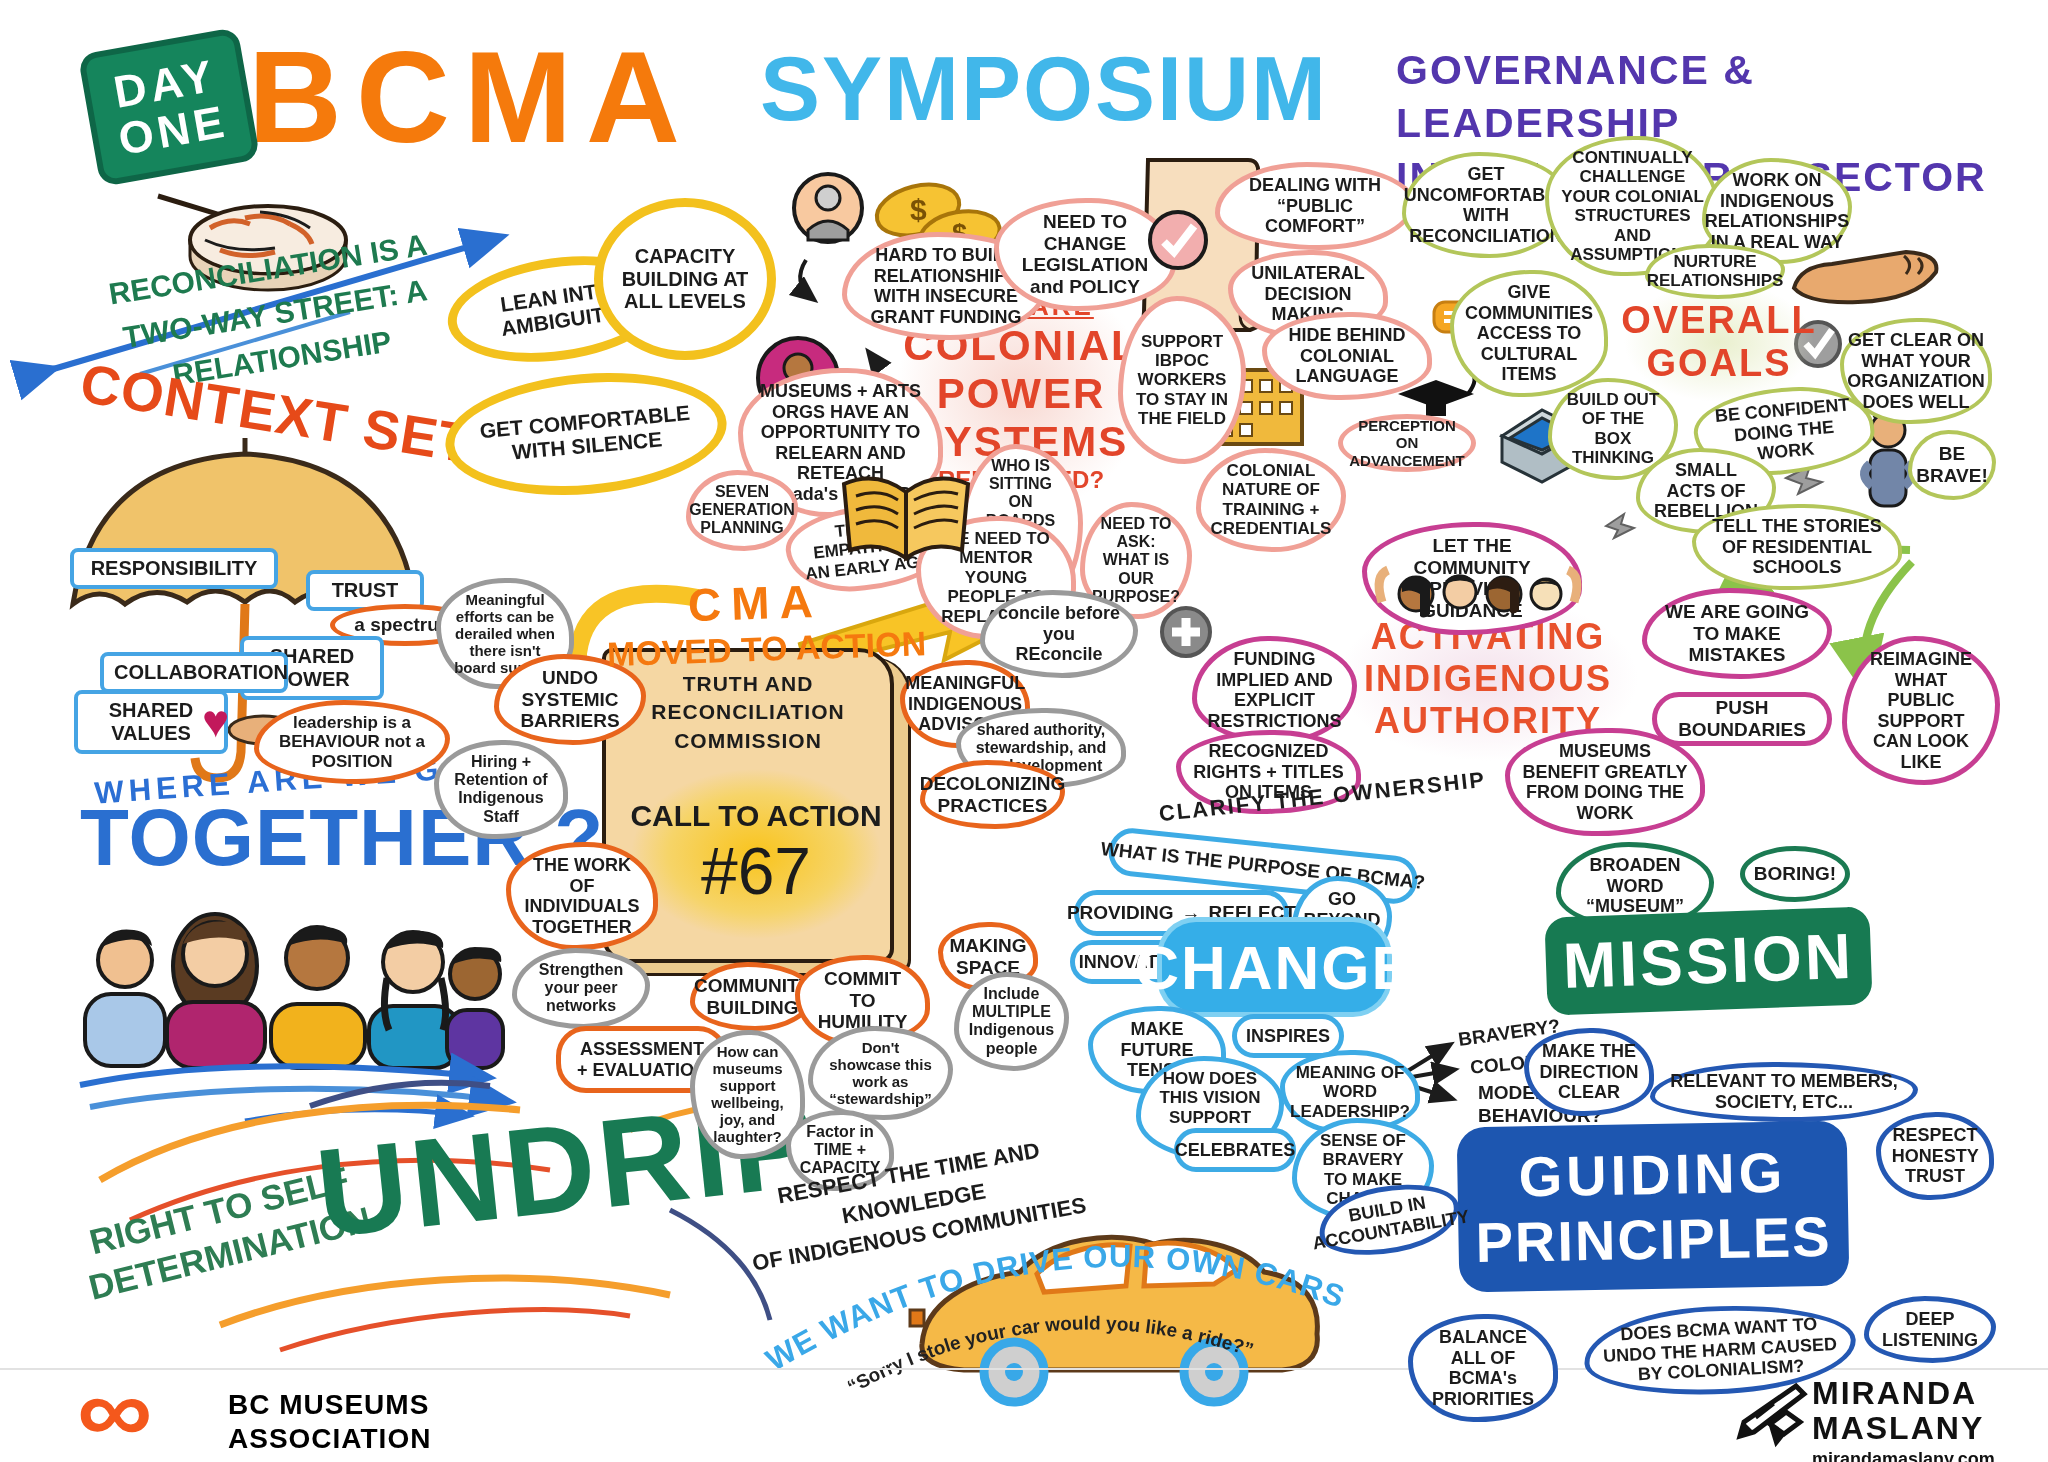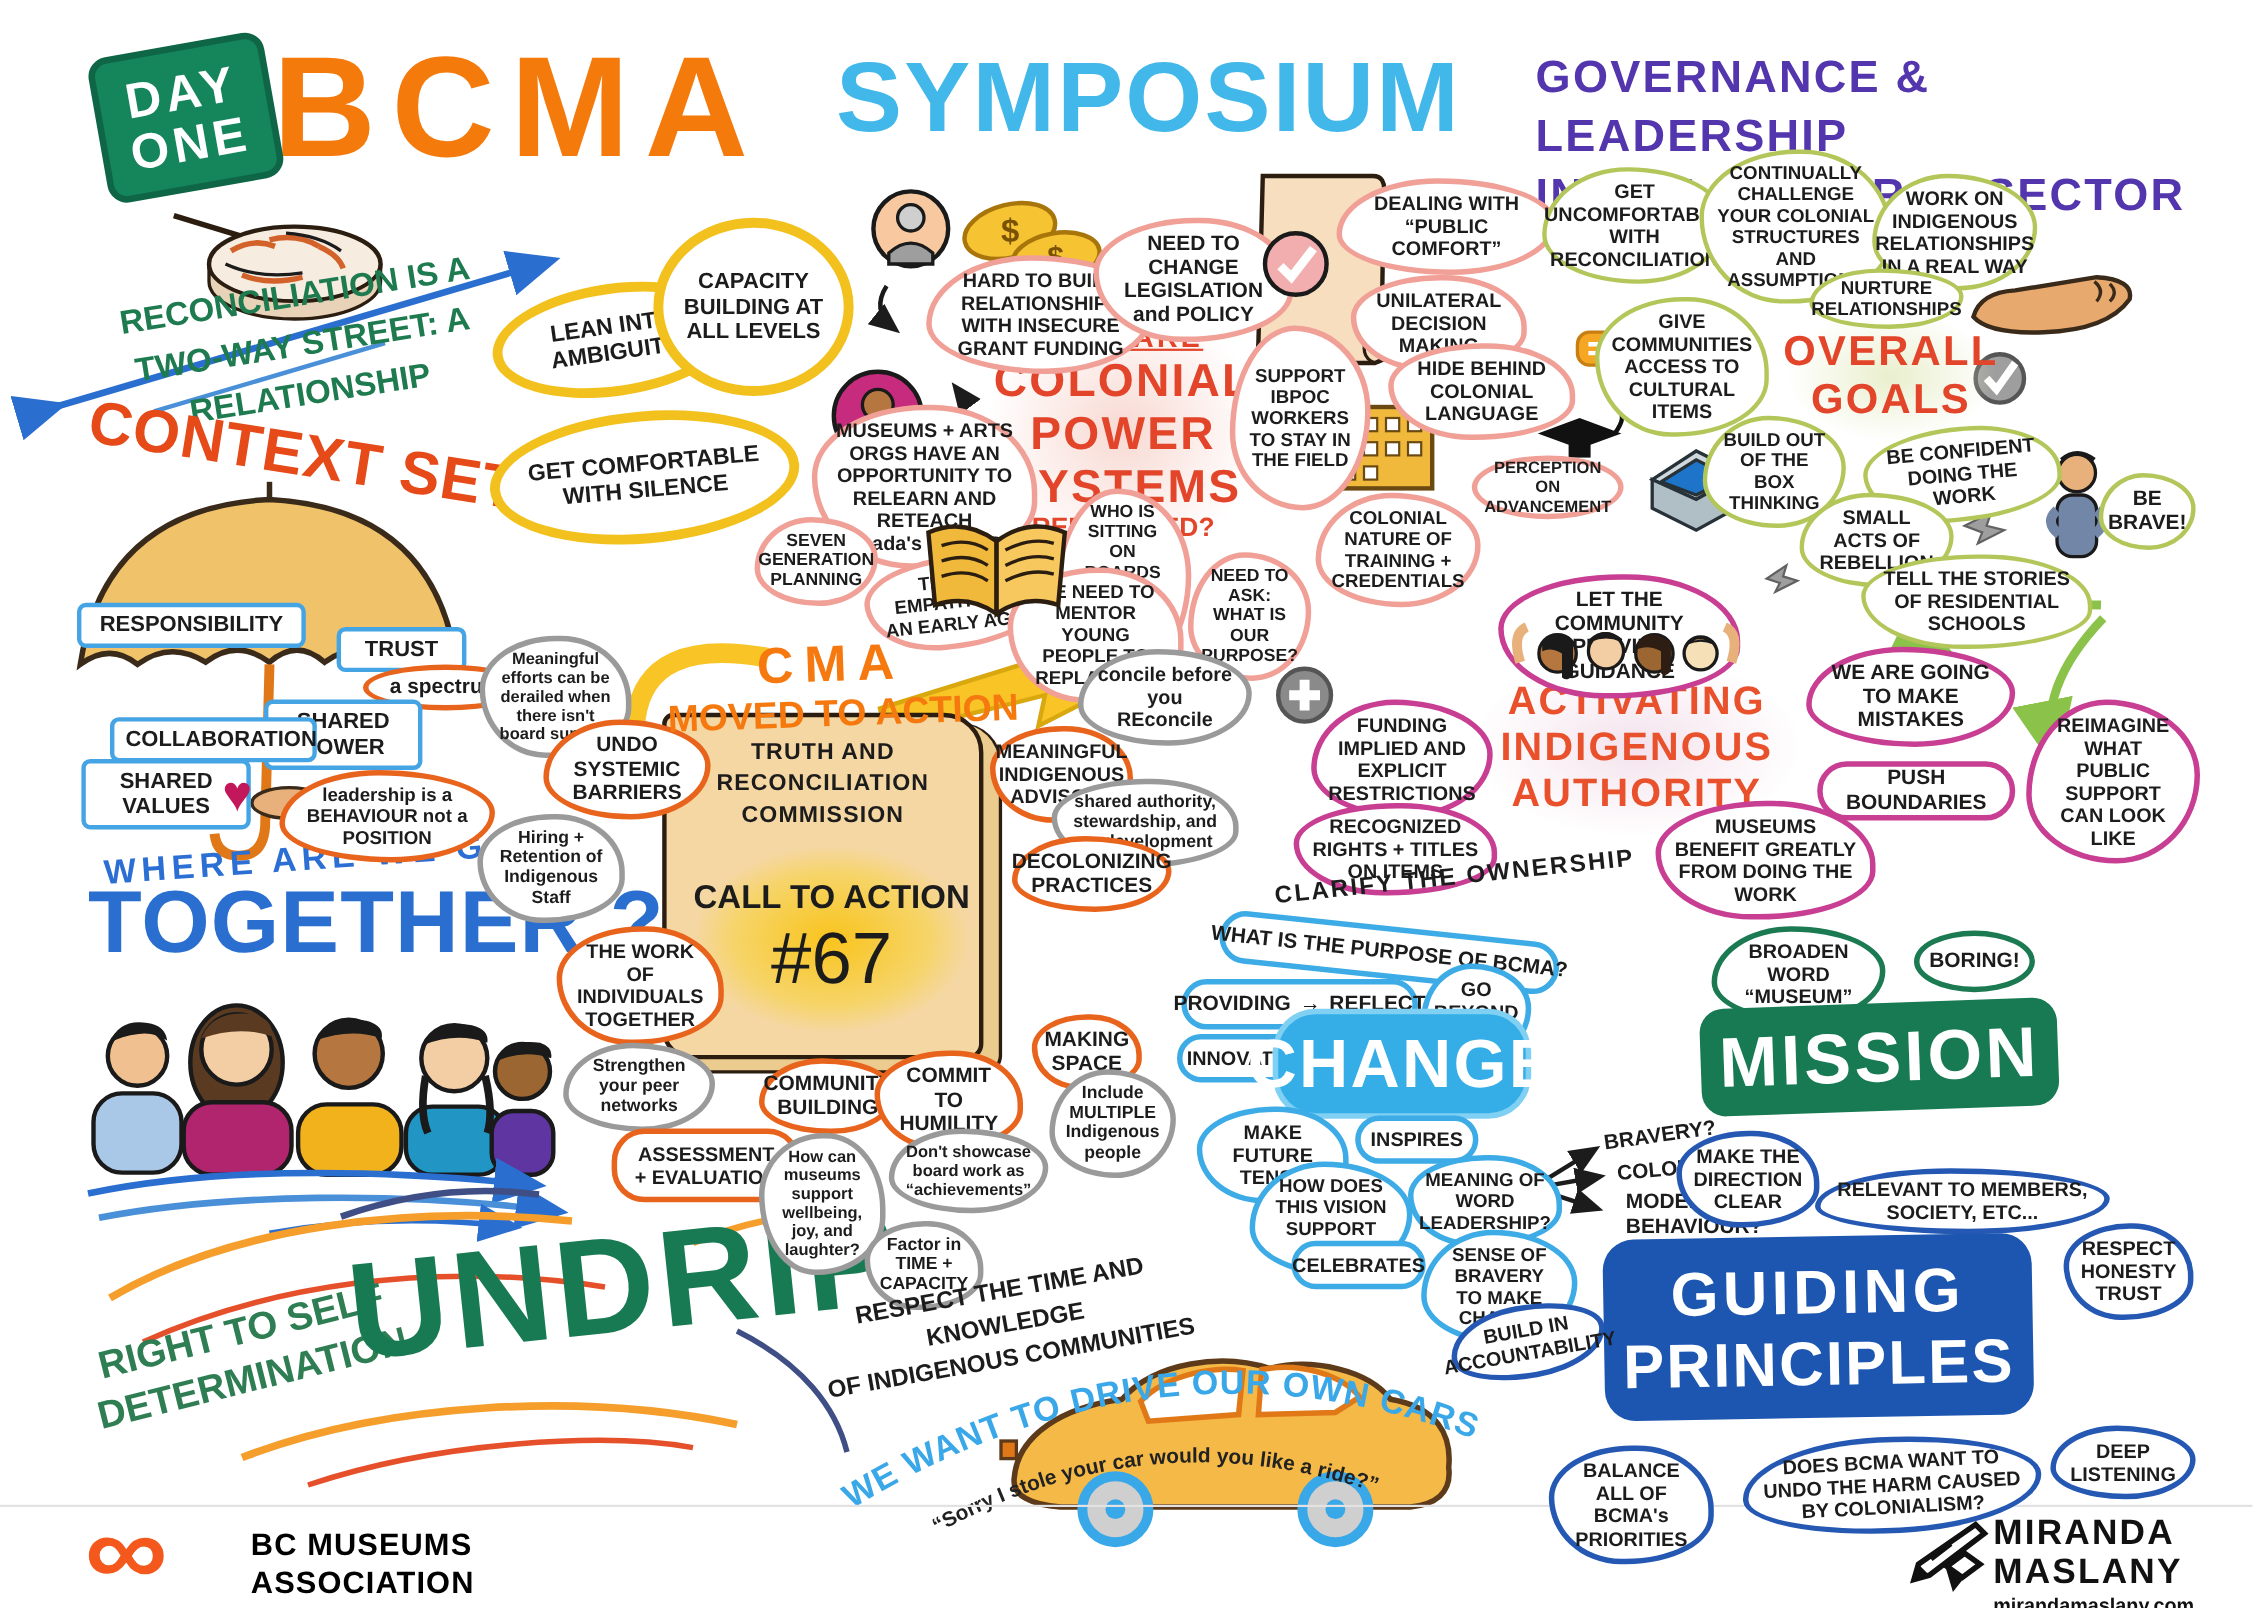--- a/index.html
+++ b/index.html
@@ -248,21 +248,21 @@
   </div>
   <div class="bub gry r1" style="left:980px;top:590px;width:158px;font-size:18px;">concile before you REconcile</div>
   <div class="bub org r2" style="left:900px;top:660px;width:130px;font-size:18px;">MEANINGFUL INDIGENOUS ADVISORY</div>
   <div class="bub gry r2" style="left:956px;top:708px;width:170px;font-size:16px;">shared authority, stewardship, and co-development</div>
   <div class="bub org r1" style="left:920px;top:760px;width:145px;font-size:19px;">DECOLONIZING PRACTICES</div>
   <div class="bub org r2" style="left:938px;top:922px;width:100px;font-size:19px;">MAKING SPACE</div>
   <div class="bub gry r1" style="left:954px;top:972px;width:115px;font-size:16px;">Include MULTIPLE Indigenous people</div>
   <div class="bub org r1" style="left:690px;top:962px;width:125px;font-size:19px;">COMMUNITY BUILDING</div>
   <div class="bub org r2" style="left:795px;top:955px;width:135px;font-size:19px;">COMMIT TO HUMILITY</div>
   <div class="bub gry r2" style="left:690px;top:1030px;width:115px;font-size:15px;">How can museums support wellbeing, joy, and laughter?</div>
-  <div class="bub gry r1" style="left:808px;top:1026px;width:145px;font-size:15px;">Don't showcase board work as “achievements”</div>
+  <div class="bub gry r1" style="left:808px;top:1026px;width:145px;font-size:15px;">Don't showcase this work as “stewardship”</div>
   <div class="bub gry r2" style="left:786px;top:1110px;width:108px;font-size:16px;">Factor in TIME + CAPACITY</div>
   <div class="abs" style="left:724px;top:1158px;width:380px;transform:rotate(-10deg);font-weight:800;font-size:22px;text-align:center;line-height:1.4;z-index:2;">
     <div>RESPECT THE TIME AND KNOWLEDGE</div>
     <div>OF INDIGENOUS COMMUNITIES</div>
   </div>
 
   <div class="bub olv r1" style="left:1402px;top:152px;width:168px;font-size:18px;">GET UNCOMFORTABLE WITH RECONCILIATION</div>
   <div class="bub olv r2" style="left:1545px;top:136px;width:175px;font-size:17px;">CONTINUALLY CHALLENGE YOUR COLONIAL STRUCTURES AND ASSUMPTIONS</div>
   <div class="bub olv r1" style="left:1702px;top:158px;width:150px;font-size:18px;">WORK ON INDIGENOUS RELATIONSHIPS IN A REAL WAY</div>
   <svg style="left:1788px;top:246px;" width="160" height="64" viewBox="0 0 160 64">
@@ -272,20 +272,21 @@
   <div class="bub olv r2" style="left:1450px;top:270px;width:158px;font-size:18px;">GIVE COMMUNITIES ACCESS TO CULTURAL ITEMS</div>
   <div class="bub olv r1" style="left:1645px;top:244px;width:140px;font-size:17px;padding:4px 10px;">NURTURE RELATIONSHIPS</div>
   <div class="blob" style="left:1624px;top:282px;width:190px;height:120px;background:radial-gradient(closest-side,#e9efcd,rgba(233,239,205,0));">
     <div class="nw" style="color:#e2452a;font-weight:800;font-size:38px;letter-spacing:2px;">OVERALL</div>
     <div class="nw" style="color:#e2452a;font-weight:800;font-size:38px;letter-spacing:2px;">GOALS</div>
   </div>
   <svg style="left:1792px;top:318px;" width="52" height="52" viewBox="0 0 52 52">
     <circle cx="26" cy="26" r="22" fill="#9e9e9e" stroke="#555" stroke-width="4"></circle>
     <path d="M14,26 L23,36 L40,12" fill="none" stroke="#fff" stroke-width="7"></path>
   </svg>
+  <div class="bub olv r2" style="left:1840px;top:318px;width:152px;font-size:18px;">GET CLEAR ON WHAT YOUR ORGANIZATION DOES WELL</div>
   <svg style="left:1490px;top:402px;" width="100" height="85" viewBox="0 0 100 85">
     <polygon points="12,34 52,8 92,28 52,52" fill="#cfd8dc" stroke="#263238" stroke-width="3"></polygon>
     <polygon points="20,36 52,16 84,32 52,48" fill="#1e74c8" stroke="#263238" stroke-width="3"></polygon>
     <polygon points="12,34 52,52 92,30 92,58 52,80 12,60" fill="#b0bec5" stroke="#263238" stroke-width="3"></polygon>
   </svg>
   <div class="bub olv r1" style="left:1548px;top:378px;width:130px;font-size:17px;">BUILD OUT OF THE BOX THINKING</div>
   <div class="bub olv r2" style="left:1694px;top:388px;width:180px;font-size:18px;transform:rotate(-5deg);">BE CONFIDENT DOING THE WORK</div>
   <div class="bub olv r1" style="left:1636px;top:448px;width:140px;font-size:18px;">SMALL ACTS OF REBELLION</div>
   <svg style="left:1596px;top:430px;" width="230" height="110" viewBox="0 0 230 110">
     <polygon points="20,14 36,2 34,12 46,14 30,28 32,18" fill="#9e9e9e" stroke="#616161" stroke-width="2"></polygon>

